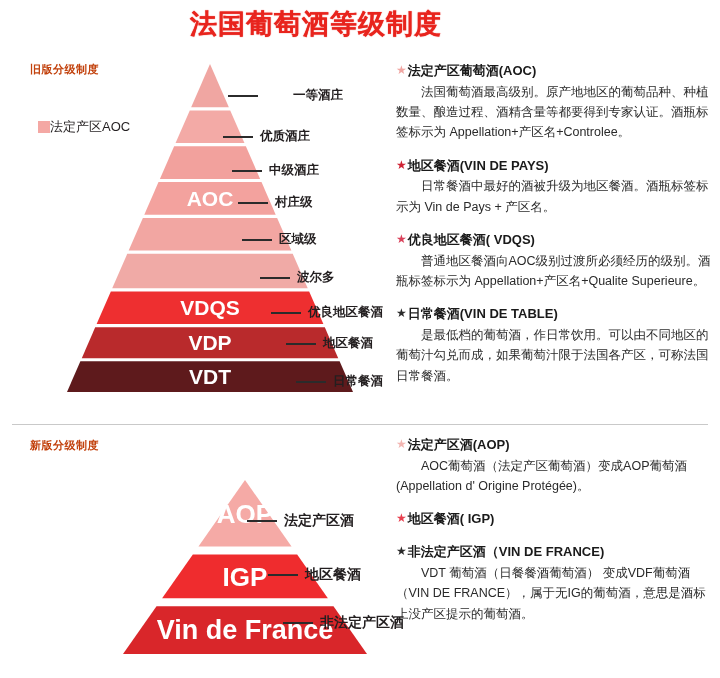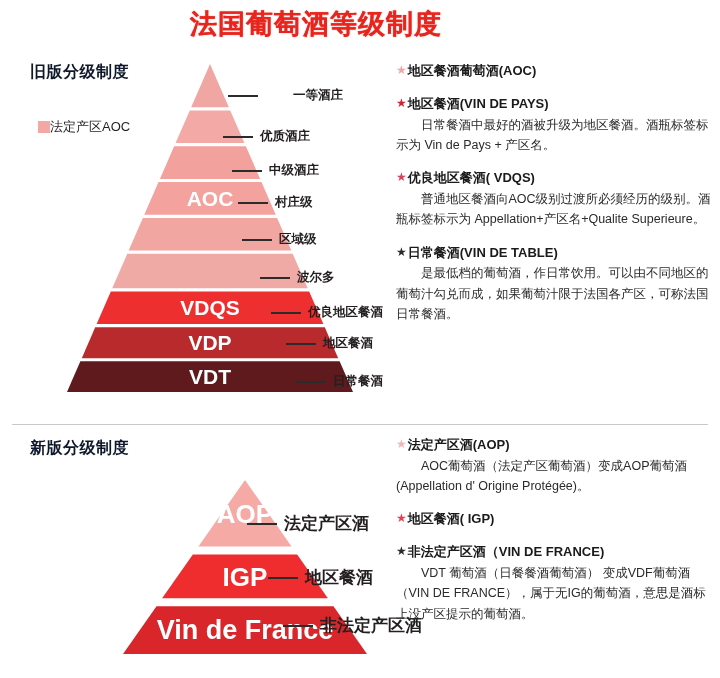--- a/index.html
+++ b/index.html
@@ -26,23 +26,23 @@
     font-size: 27px;
     font-weight: bold;
     letter-spacing: 1px;
     color: #e8241d;
     text-shadow: 0 0 1px #e8241d;
   }
 
   
   .section-heading {
     position: absolute;
-    font-size: 16px;
-    font-weight: bold;
-    color: #0f172a;
+    font-size: 11px;
+    font-weight: bold;
+    color: #c2410c;
     letter-spacing: 0.5px;
     text-align: center;
   }
   #old-heading { top: 62px; left: 30px; }
   #new-heading { top: 438px; left: 30px; }
 
   
   .divider {
     position: absolute;
     left: 12px;
@@ -97,21 +97,21 @@
     display: block;
     width: 30px;
     height: 2px;
     background: #2b2b2b;
   }
   .callout .callout-label {
     font-size: 12.5px;
     font-weight: bold;
     color: #231f20;
   }
-  .callout.new .callout-label { font-size: 17px; }
+  .callout.new .callout-label { font-size: 14px; }
 
   
   .text-col {
     position: absolute;
     left: 396px;
     width: 316px;
   }
   #old-text-col { top: 62px; }
   #new-text-col { top: 436px; }
 
@@ -198,21 +198,22 @@
   <span class="leader"></span>
   <span class="callout-label">地区餐酒</span>
 </div>
 <div class="callout" id="old-co-9" style="top:373px; left:296px;">
   <span class="leader"></span>
   <span class="callout-label">日常餐酒</span>
 </div>
 
 <div class="text-col" id="old-text-col">
   <div class="entry">
-    <span class="entry-head"><span class="star" style="color: rgb(240, 166, 162);">★</span><span>地区餐酒葡萄酒(AOC)</span></span>
+    <span class="entry-head"><span class="star" style="color: rgb(240, 166, 162);">★</span><span>法定产区葡萄酒(AOC)</span></span>
+    <div class="entry-body">法国葡萄酒最高级别。原产地地区的葡萄品种、种植数量、酿造过程、酒精含量等都要得到专家认证。酒瓶标签标示为 Appellation+产区名+Controlee。</div>
   </div>
   <div class="entry">
     <span class="entry-head"><span class="star" style="color: rgb(207, 34, 51);">★</span><span>地区餐酒(VIN DE PAYS)</span></span>
     <div class="entry-body">日常餐酒中最好的酒被升级为地区餐酒。酒瓶标签标示为 Vin de Pays + 产区名。</div>
   </div>
   <div class="entry">
     <span class="entry-head"><span class="star" style="color: rgb(217, 65, 90);">★</span><span>优良地区餐酒( VDQS)</span></span>
     <div class="entry-body">普通地区餐酒向AOC级别过渡所必须经历的级别。酒瓶标签标示为 Appellation+产区名+Qualite Superieure。</div>
   </div>
   <div class="entry">

